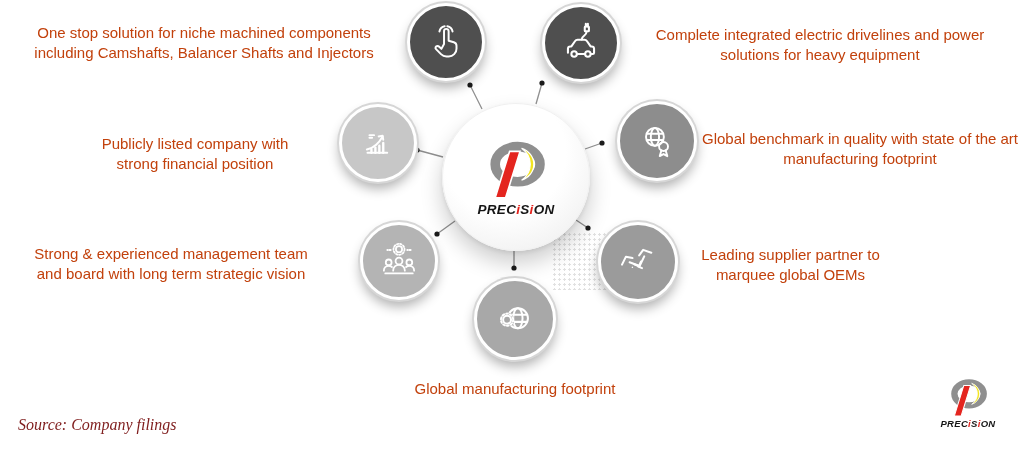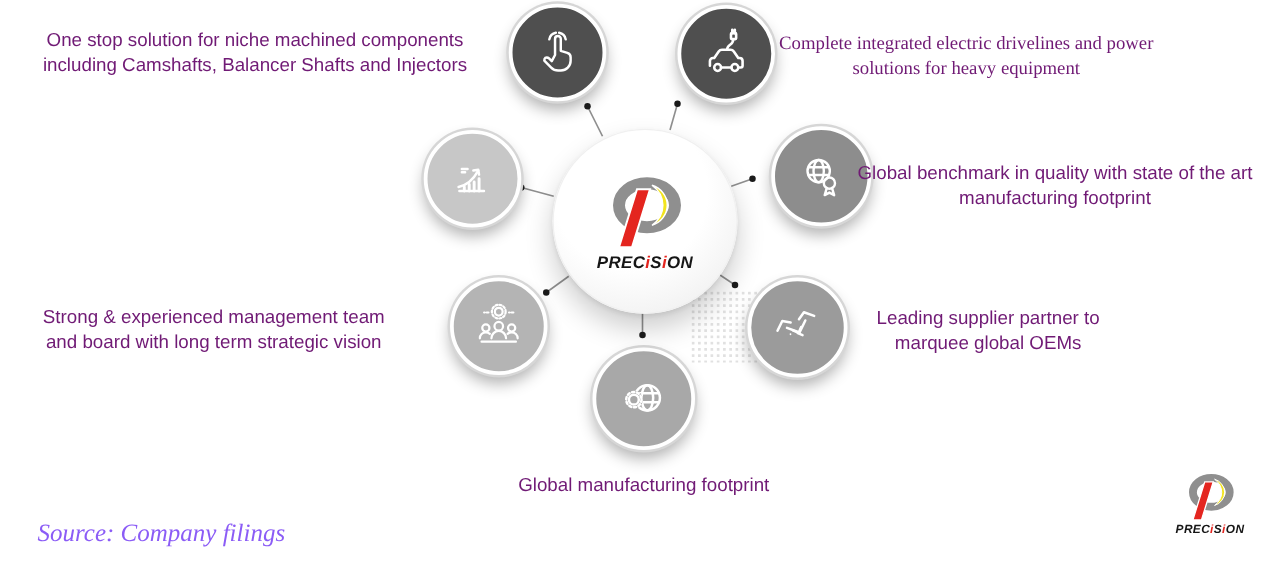--- a/index.html
+++ b/index.html
@@ -35,25 +35,25 @@
   }
   .sat svg{display:block;}
   .c-dark{background:#4f4f4f;}
   .c-light{background:#c7c7c7;}
   .c-mid{background:#8d8d8d;}
   .c-lightmid{background:#b4b4b4;}
   .c-mid2{background:#9b9b9b;}
   .c-mid3{background:#a8a8a8;}
   
   .label{
-    position:absolute;color:#701a75;font-size:15px;line-height:20px;text-align:center;z-index:2;
+    position:absolute;color:#c2410c;font-size:15px;line-height:20px;text-align:center;z-index:2;
   }
   .source{
-    position:absolute;left:30px;top:416px;font-family:"Liberation Serif",serif;
-    font-style:italic;font-size:20px;color:#8b5cf6;z-index:2;
+    position:absolute;left:18px;top:416px;font-family:"Liberation Serif",serif;
+    font-style:italic;font-size:16px;color:#7f1d1d;z-index:2;
   }
   .footer-logo{
     position:absolute;left:928px;top:376px;width:80px;z-index:2;
     display:flex;flex-direction:column;align-items:center;
   }
   .footer-logo .brand-word{font-size:9.5px;margin-top:1px;}
 </style>
 </head>
 <body>
 
@@ -164,22 +164,23 @@
       <circle cx="36" cy="31" r="14"></circle>
       <ellipse cx="36" cy="31" rx="6.5" ry="14"></ellipse>
       <path d="M23.5 26h25M23.5 36h25"></path>
       <circle cx="21" cy="33" r="10" fill="#a8a8a8" stroke="none"></circle>
       <circle cx="21" cy="33" r="5.5"></circle>
       <circle cx="21" cy="33" r="8.5" stroke-dasharray="2.4 3"></circle>
     </svg>
   </div>
 
   <div class="label" style="left:15px;top:23px;width:378px;">One stop solution for niche machined components including Camshafts, Balancer Shafts and Injectors</div>
-  <div class="label" style="left:608px;top:25px;width:330px;font-family:Liberation Serif, serif;">Complete integrated electric drivelines and power solutions for heavy equipment</div>
-  <div class="label" style="left:686px;top:129px;width:316px;">Global benchmark in quality with state of the art manufacturing footprint</div>
+  <div class="label" style="left:655px;top:25px;width:330px;">Complete integrated electric drivelines and power solutions for heavy equipment</div>
+  <div class="label" style="left:80px;top:134px;width:230px;">Publicly listed company with strong financial position</div>
+  <div class="label" style="left:702px;top:129px;width:316px;">Global benchmark in quality with state of the art manufacturing footprint</div>
   <div class="label" style="left:22px;top:244px;width:298px;">Strong &amp; experienced management team and board with long term strategic vision</div>
   <div class="label" style="left:405px;top:379px;width:220px;">Global manufacturing footprint</div>
   <div class="label" style="left:683px;top:245px;width:215px;">Leading supplier partner to marquee global OEMs</div>
 
   <div class="source">Source: Company filings</div>
 
   <div class="footer-logo">
     <svg width="64" height="42" viewBox="0 0 120 80">
       <ellipse cx="62" cy="34" rx="28" ry="22" fill="none" stroke="#8f8f8f" stroke-width="12"></ellipse>
       <path d="M67 14 A22 21 0 0 1 67 54 A30 26 0 0 0 67 14 Z" fill="#f2e41f" stroke="#ffffff" stroke-width="1.5"></path>

